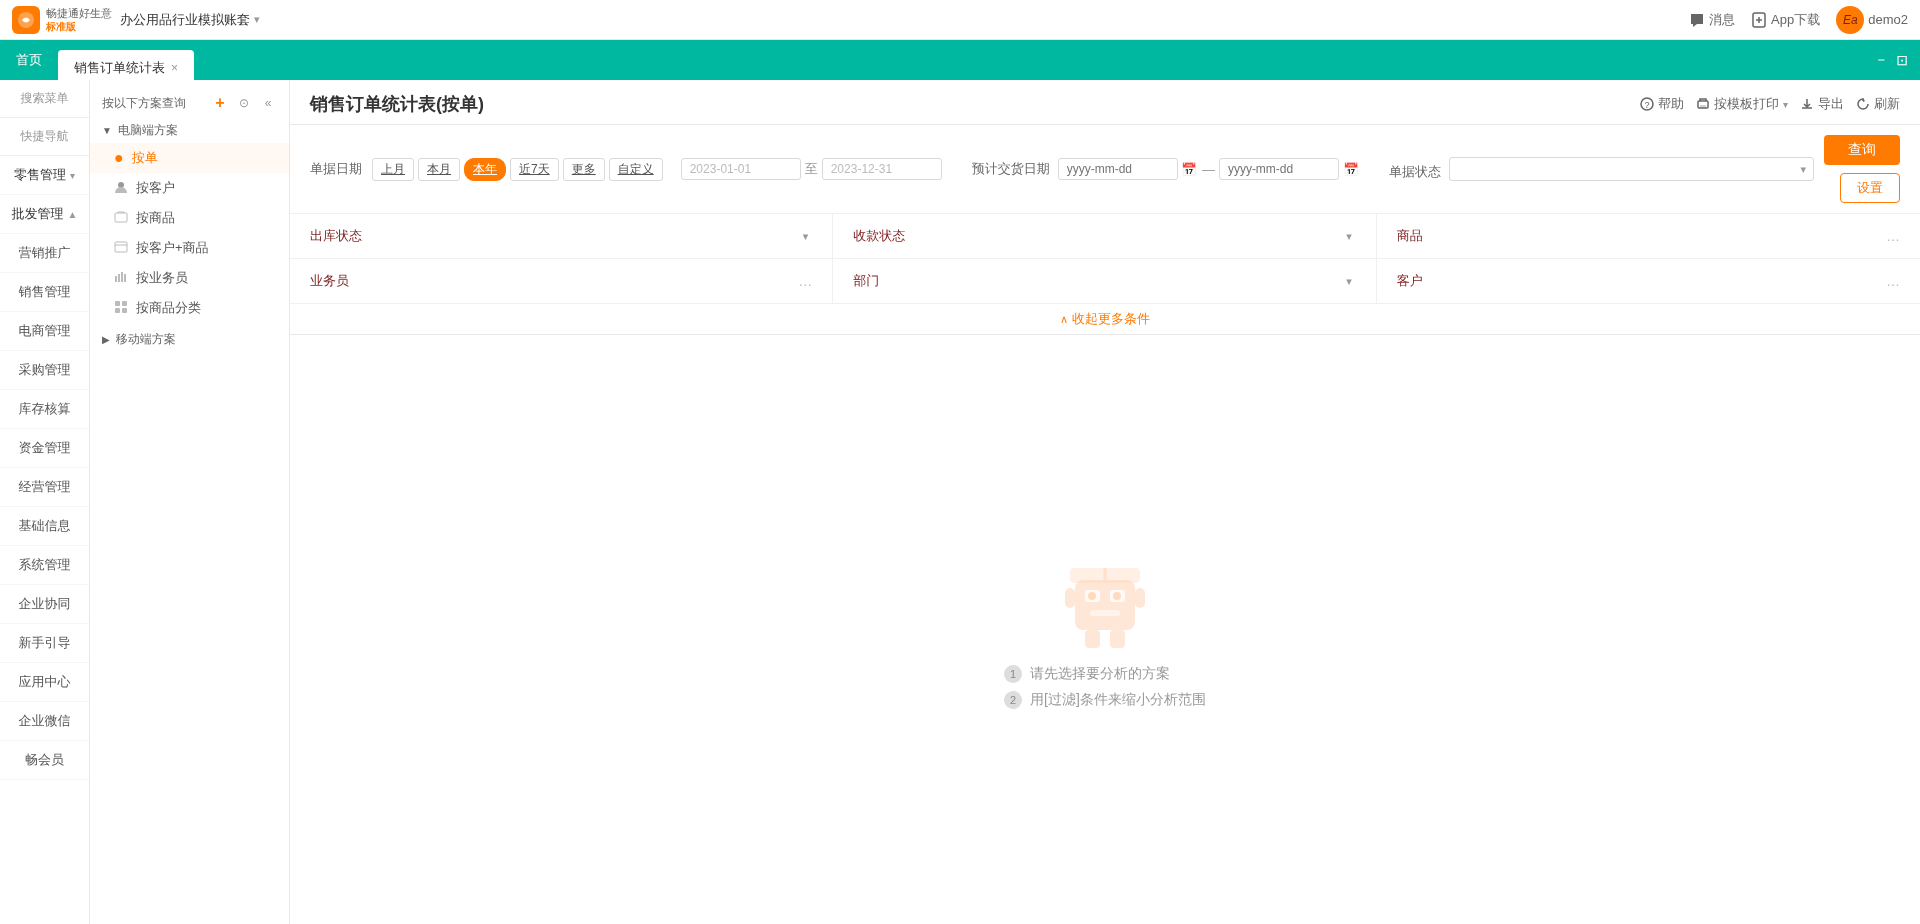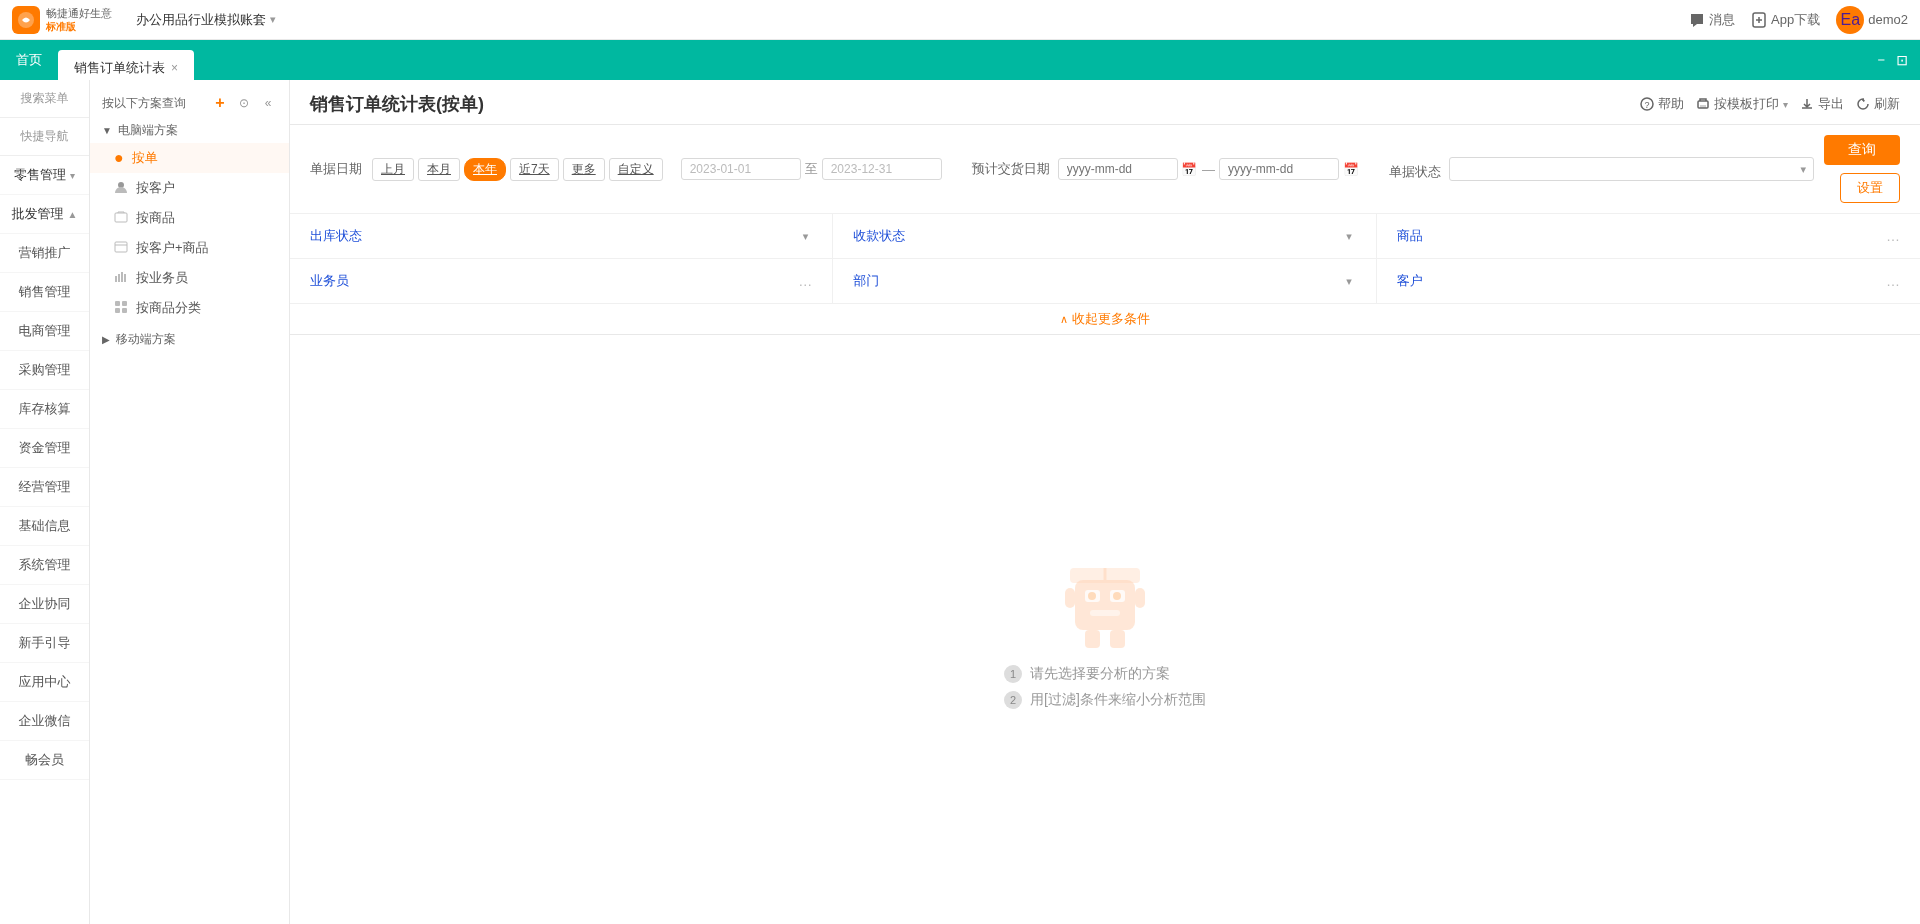--- a/index.html
+++ b/index.html
@@ -1,27 +1,27 @@
 <!DOCTYPE html>
 <html><head>
   <meta charset="utf-8">
   <style>
     * { box-sizing: border-box; margin: 0; padding: 0; }
     body { font-family: 'Microsoft YaHei', Arial, sans-serif; font-size: 13px; background: #f0f2f5; color: #333; height: 924px; overflow: hidden; display: flex; flex-direction: column; }
 
     
     .top-bar { height: 40px; background: #fff; display: flex; align-items: center; justify-content: space-between; padding: 0 12px; border-bottom: 1px solid #e8e8e8; flex-shrink: 0; }
-    .top-bar-left { display: flex; align-items: center; gap: 24px; }
+    .top-bar-left { display: flex; align-items: center; gap: 8px; }
     .logo-area { display: flex; align-items: center; gap: 6px; }
     .logo-icon { width: 28px; height: 28px; background: #ff7a00; border-radius: 6px; display: flex; align-items: center; justify-content: center; color: white; font-size: 14px; font-weight: bold; }
     .logo-text { font-size: 11px; color: #666; line-height: 1.3; }
     .app-selector { display: flex; align-items: center; gap: 4px; color: #333; font-size: 13px; cursor: pointer; }
     .top-bar-right { display: flex; align-items: center; gap: 16px; color: #666; font-size: 13px; }
     .top-bar-right .icon-btn { display: flex; align-items: center; gap: 4px; cursor: pointer; color: #666; }
-    .avatar { width: 28px; height: 28px; border-radius: 50%; background: #ff7a00; display: flex; align-items: center; justify-content: center; color: #4c1d95; font-size: 16px; }
+    .avatar { width: 28px; height: 28px; border-radius: 50%; background: #ff7a00; display: flex; align-items: center; justify-content: center; color: #7f1d1d; font-size: 12px; font-style: italic; }
 
     
     .nav-tabs { height: 40px; background: #00b8a0; display: flex; align-items: center; padding: 0 0; flex-shrink: 0; }
     .nav-tab { height: 40px; padding: 0 16px; display: flex; align-items: center; gap: 6px; cursor: pointer; color: rgba(255,255,255,0.85); font-size: 13px; }
     .nav-tab.home { background: transparent; color: white; }
     .nav-tab.active { background: #fff; color: #333; border-radius: 4px 4px 0 0; margin-top: 16px; height: 36px; }
     .nav-tab .close-btn { font-size: 12px; color: #999; cursor: pointer; }
     .nav-tab-actions { margin-left: auto; display: flex; align-items: center; gap: 8px; padding-right: 12px; color: white; }
     .nav-tab-actions span { cursor: pointer; font-size: 16px; }
 
@@ -74,21 +74,21 @@
     
     .empty-state { flex: 1; display: flex; flex-direction: column; align-items: center; justify-content: center; background: #fff; margin: 0; gap: 12px; }
     .empty-tips { display: flex; flex-direction: column; gap: 8px; }
     .empty-tip { display: flex; align-items: center; gap: 8px; color: #999; font-size: 14px; }
     .tip-num { width: 18px; height: 18px; border-radius: 50%; background: #ddd; color: #888; font-size: 11px; display: flex; align-items: center; justify-content: center; flex-shrink: 0; }
 
     .filter-section { background: #fff; border-bottom: 1px solid #e8e8e8; }
     .filter-grid { display: grid; grid-template-columns: 1fr 1fr 1fr; gap: 0; }
     .filter-cell { display: flex; align-items: center; padding: 10px 20px; border-right: 1px solid #f0f0f0; }
     .filter-cell:last-child { border-right: none; }
-    .filter-cell-label { color: #1d4ed8; font-size: 13px; white-space: nowrap; margin-right: 8px; flex-shrink: 0; }
+    .filter-cell-label { color: #7f1d1d; font-size: 13px; white-space: nowrap; margin-right: 8px; flex-shrink: 0; }
     .filter-cell-input { flex: 1; padding: 4px 8px; border: 1px solid transparent; border-radius: 3px; font-size: 12px; color: #555; background: transparent; outline: none; }
     .filter-cell-select { flex: 1; padding: 4px 24px 4px 8px; border: none; border-radius: 3px; font-size: 12px; color: #555; background: transparent; appearance: none; cursor: pointer; }
     .filter-cell-dropdown { position: relative; flex: 1; }
     .filter-cell-dropdown::after { content: '▾'; position: absolute; right: 4px; top: 50%; transform: translateY(-50%); color: #999; pointer-events: none; font-size: 11px; }
   </style>
 </head>
 <body>
 
 <div class="top-bar">
   <div class="top-bar-left">

